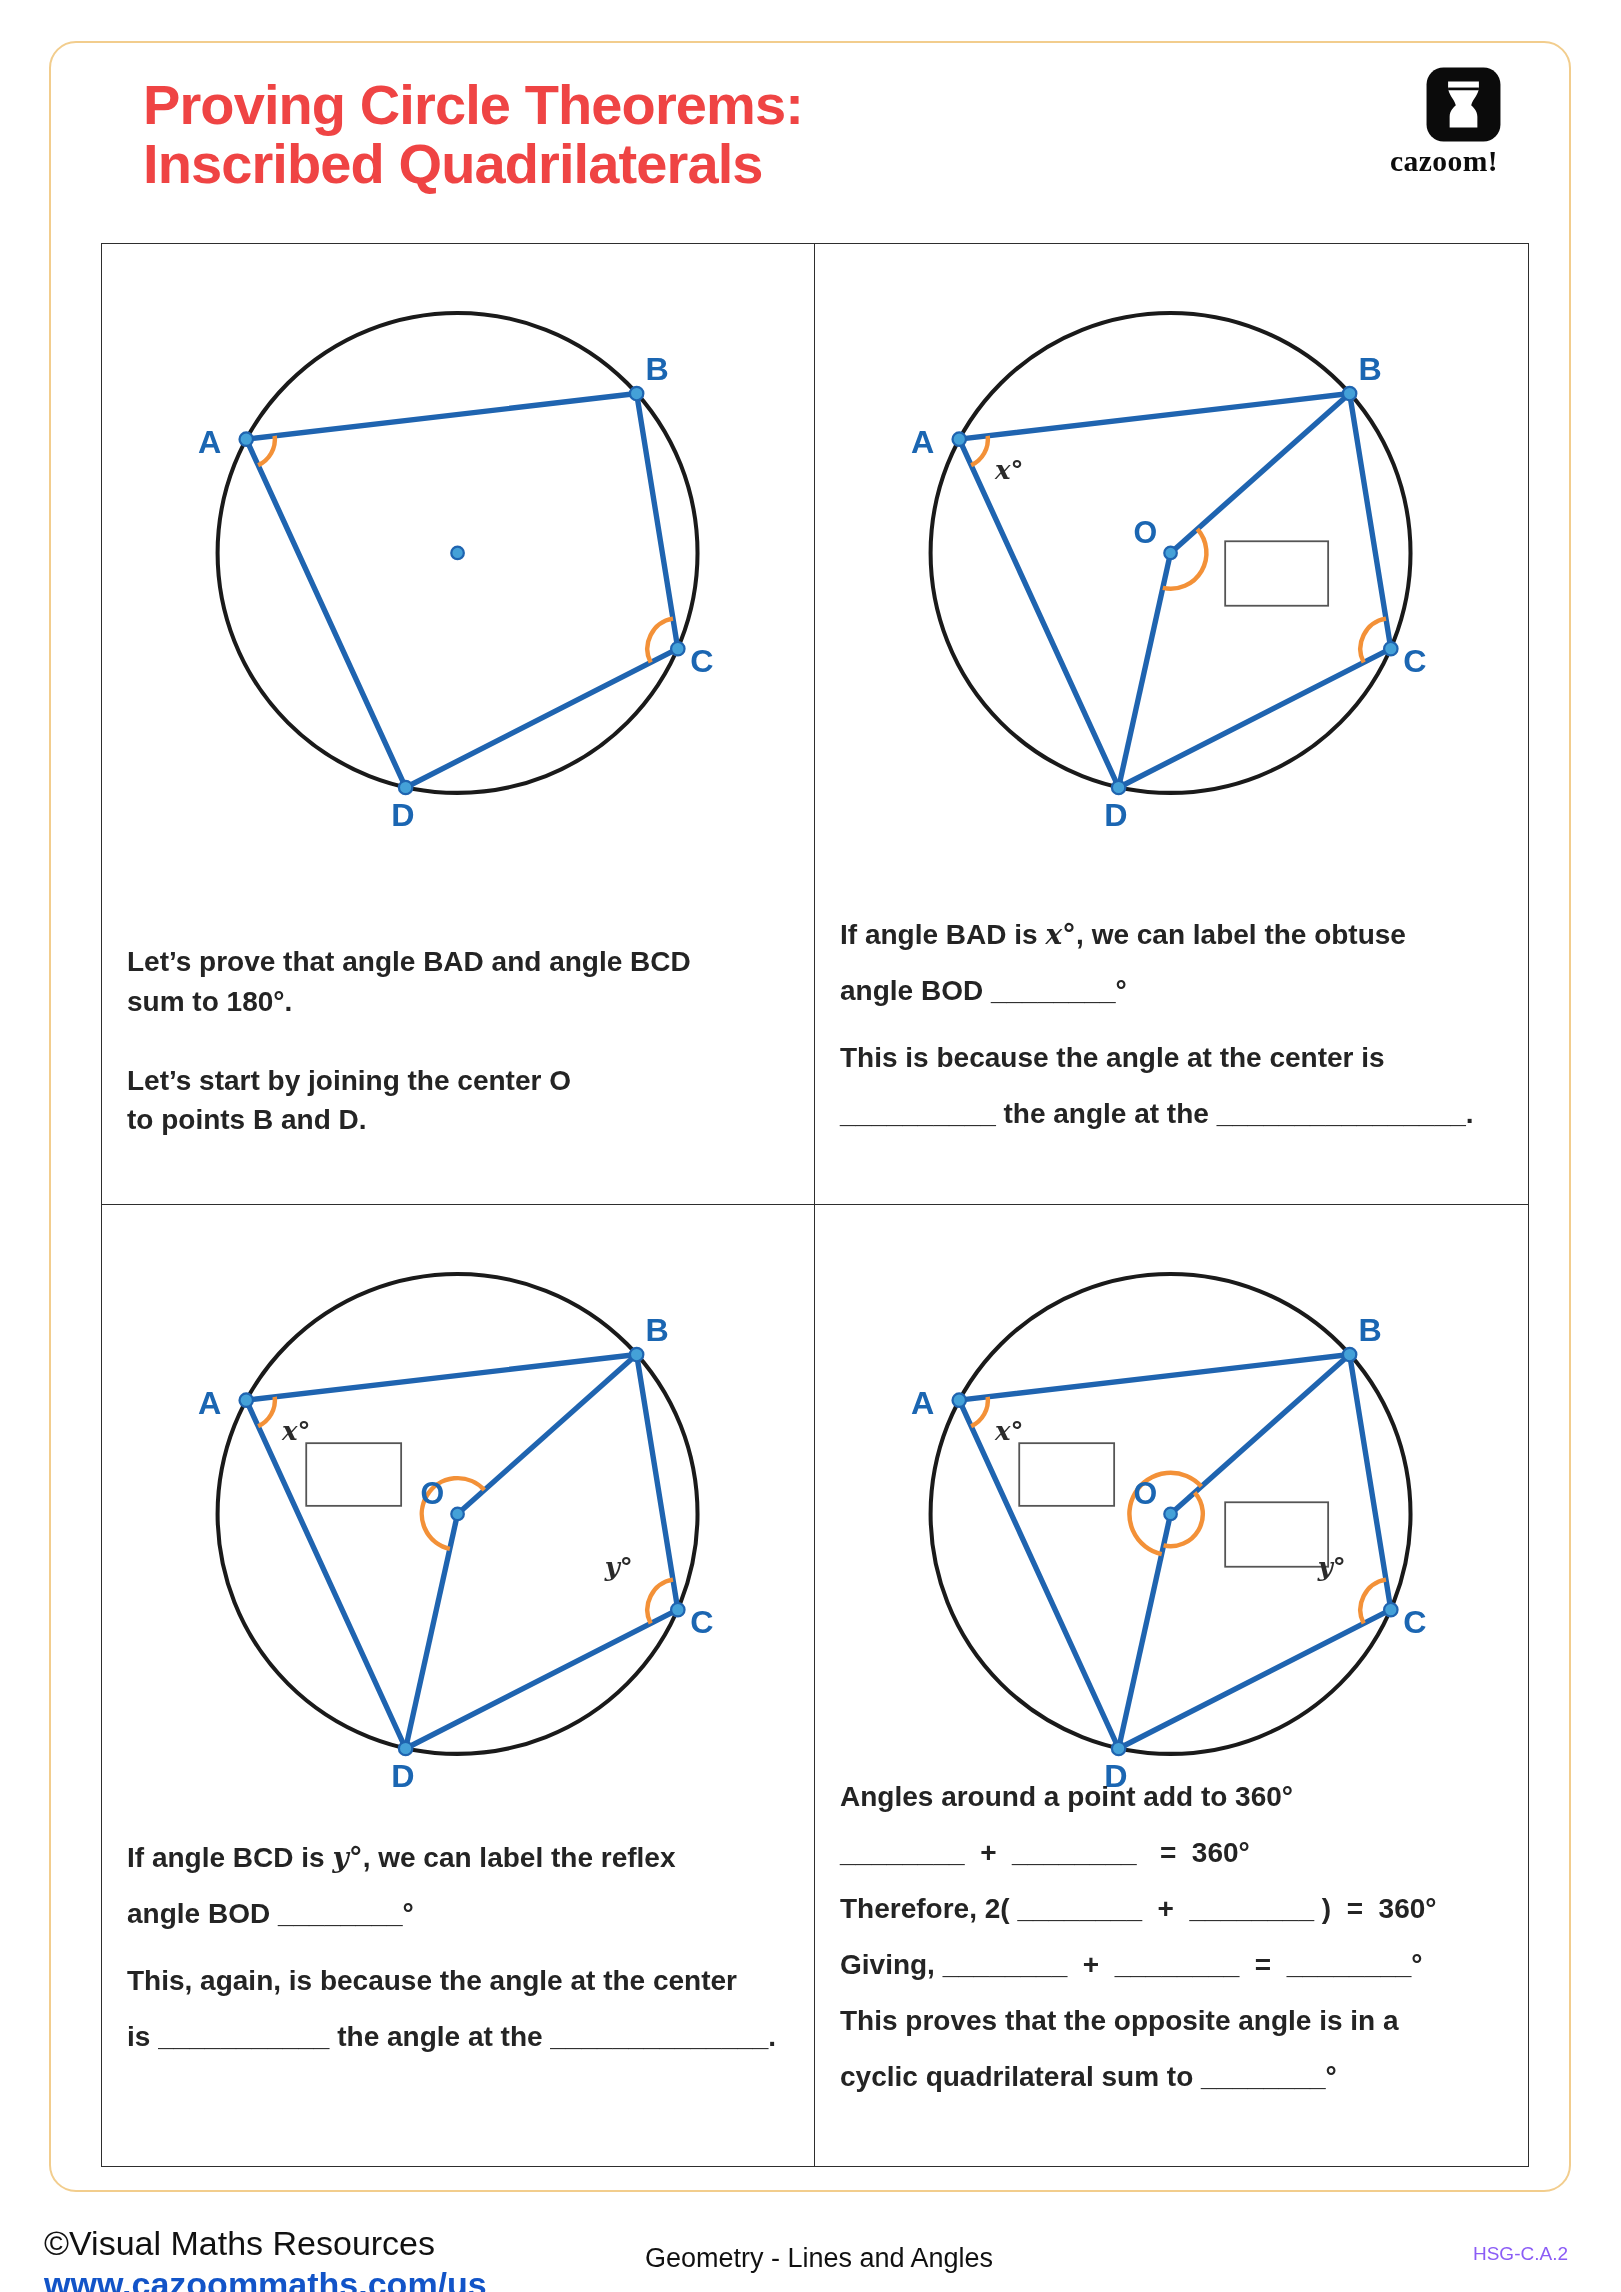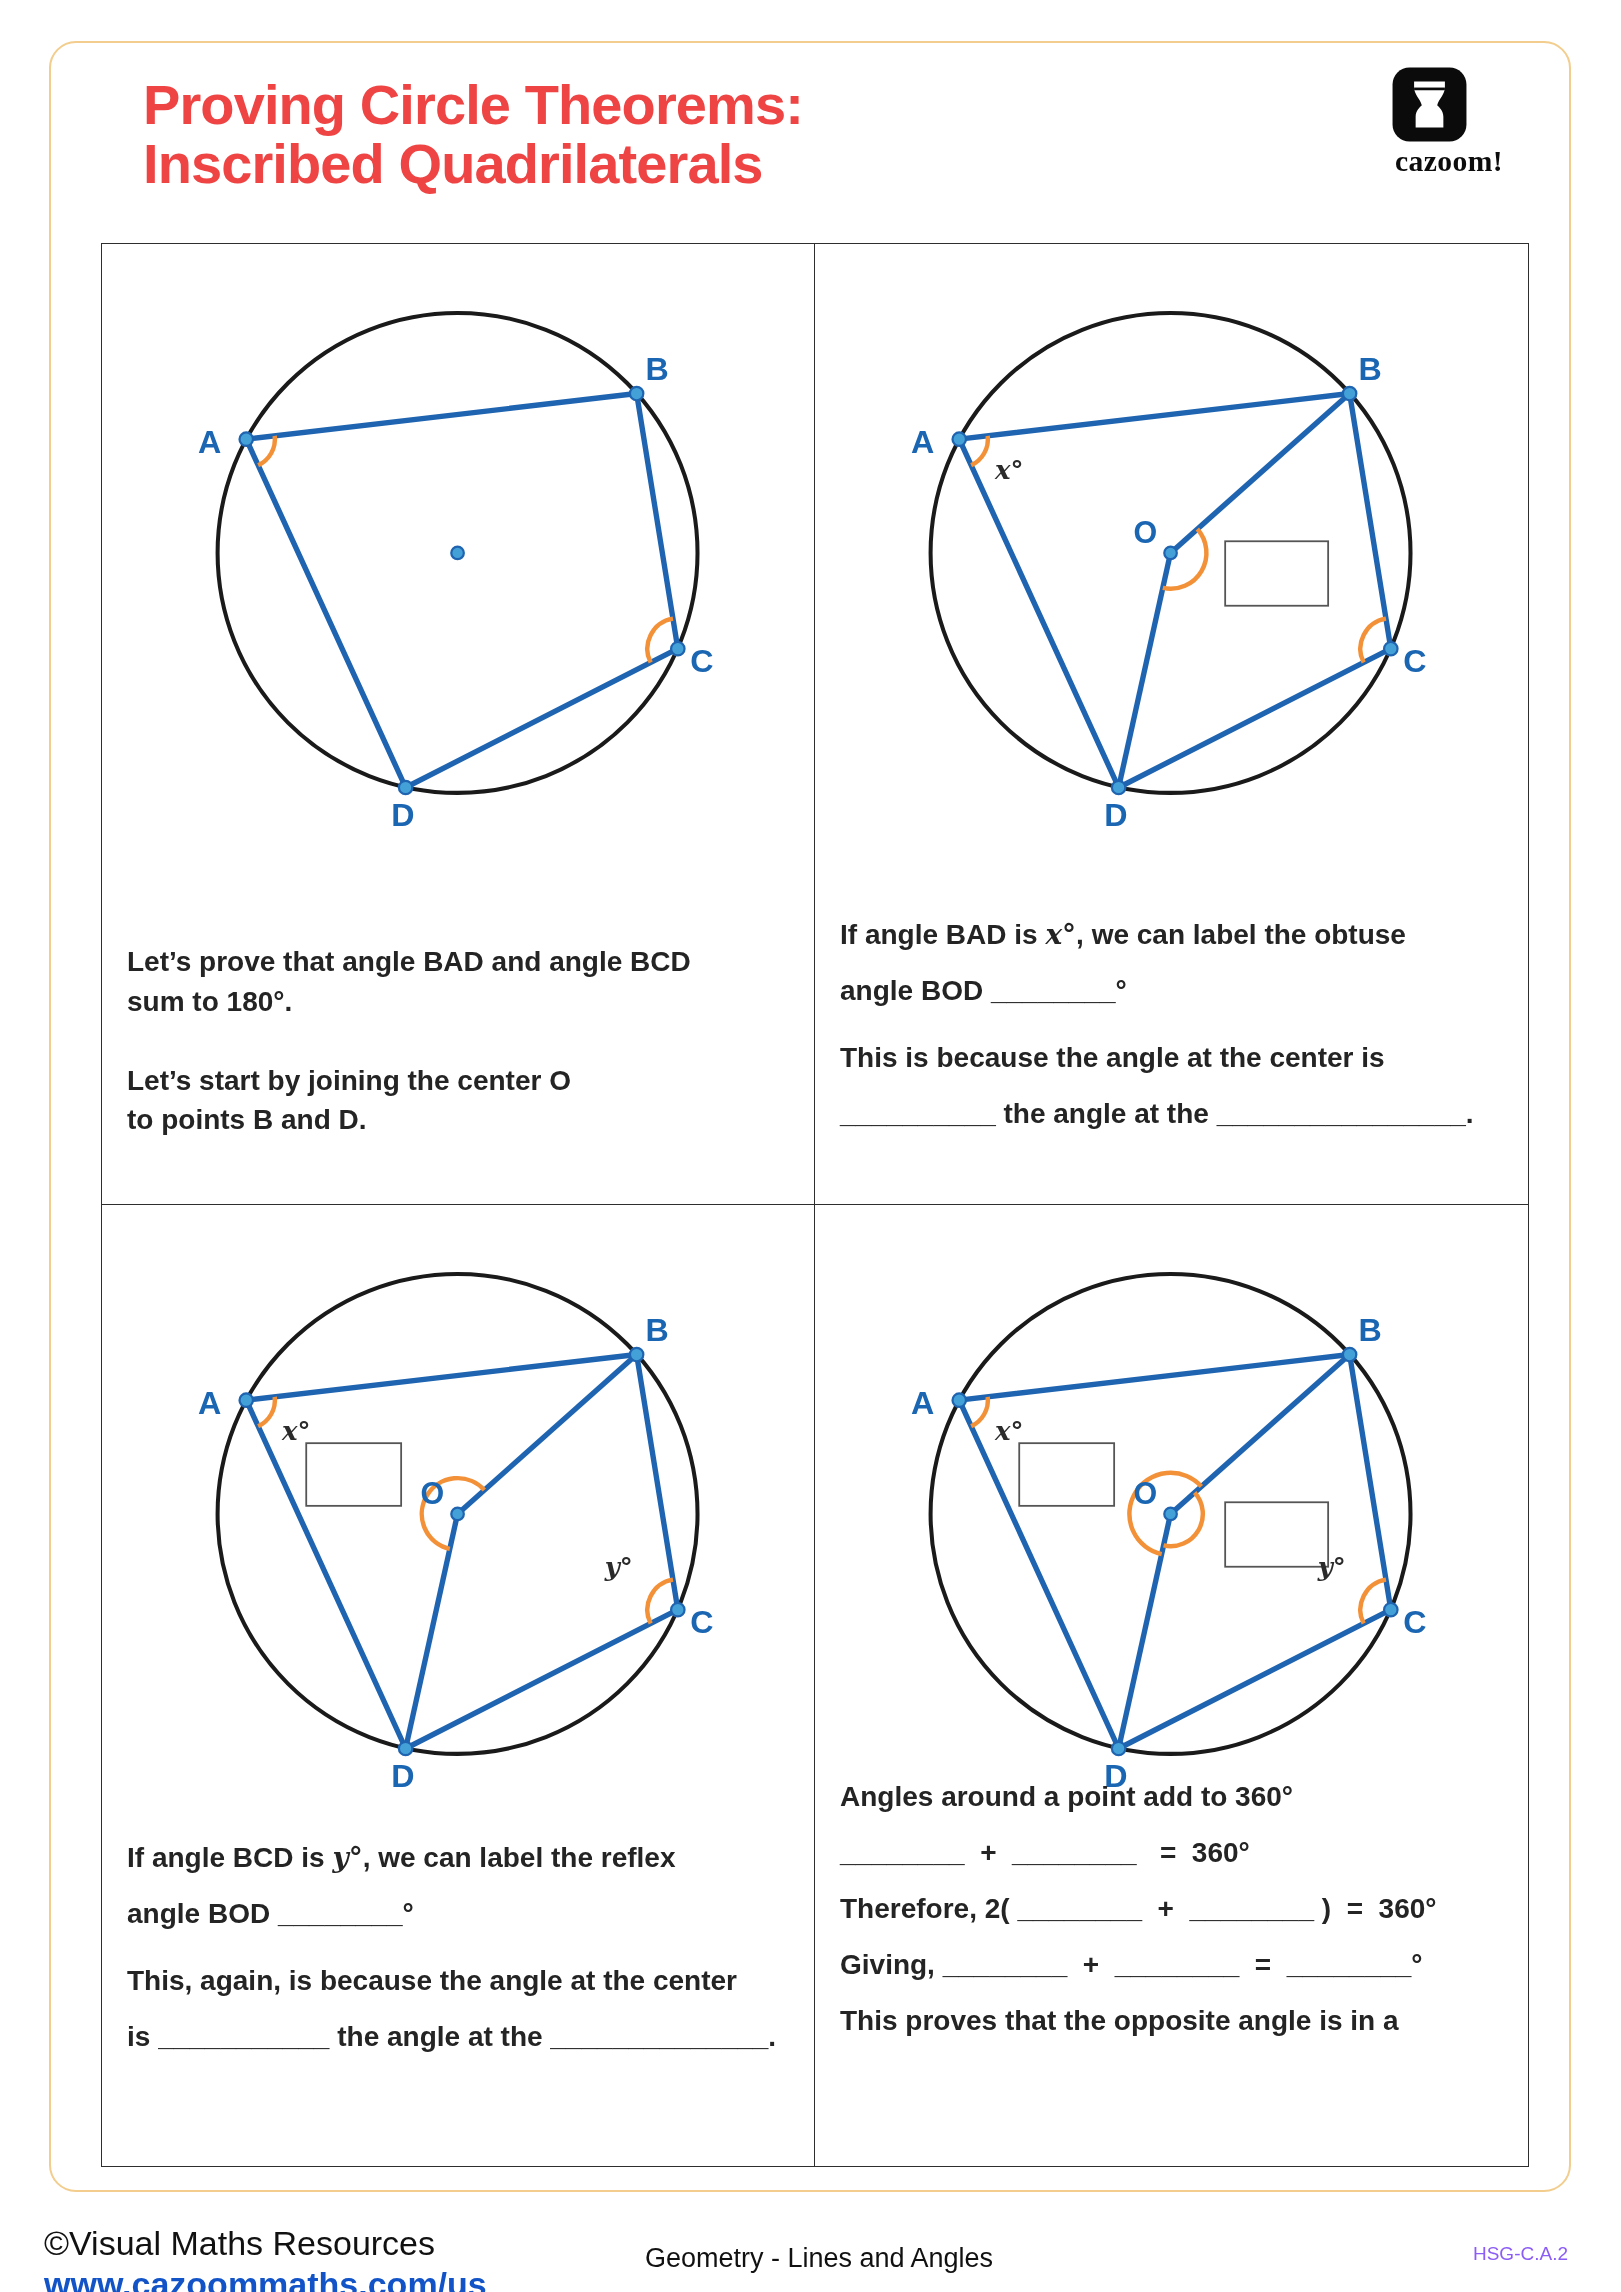--- a/index.html
+++ b/index.html
@@ -10,21 +10,21 @@
   }
   .page-border {
     position:absolute; left:49px; top:41px; width:1522px; height:2151px;
     border:2.7px solid #f2cd8d; border-radius:27px;
   }
   .header-title {
     position:absolute; left:143px; top:75px;
     font-size:56px; font-weight:bold; color:#ef4444;
     line-height:1.06; letter-spacing:-0.9px;
   }
-  .logo { position:absolute; left:1356px; top:66px; width:147px; text-align:right; }
+  .logo { position:absolute; left:1390px; top:66px; width:147px; text-align:left; }
   .logo-box { width:77px; height:77px; margin:0 auto; }
   .logo-text {
     font-size:29.6px; font-weight:bold; color:#0c0c0c; margin-top:1.8px;
     font-family:"Liberation Serif", serif; letter-spacing:0.4px;
   }
   .grid {
     position:absolute; left:101px; top:243px; width:1428px; height:1924px;
     display:grid; grid-template-columns:1fr 1fr; grid-template-rows:1fr 1fr;
     border:1.8px solid #2e2e2e; background:#ffffff;
   }
@@ -158,21 +158,21 @@
         <circle cx="339" cy="607" r="7.5" fill="#44a1d8" stroke="#1f64b0" stroke-width="2.5"></circle>
         <circle cx="397" cy="345" r="7" fill="#44a1d8" stroke="#1f64b0" stroke-width="2.5"></circle>
         <text x="133" y="233" text-anchor="end" fill="#1b66b2" font-size="36" font-weight="bold" font-family="&quot;Liberation Sans&quot;, sans-serif">A</text>
         <text x="607" y="152" text-anchor="start" fill="#1b66b2" font-size="36" font-weight="bold" font-family="&quot;Liberation Sans&quot;, sans-serif">B</text>
         <text x="657" y="478" text-anchor="start" fill="#1b66b2" font-size="36" font-weight="bold" font-family="&quot;Liberation Sans&quot;, sans-serif">C</text>
         <text x="336" y="650" text-anchor="middle" fill="#1b66b2" font-size="36" font-weight="bold" font-family="&quot;Liberation Sans&quot;, sans-serif">D</text>
         <text x="382" y="334" text-anchor="end" fill="#1b66b2" font-size="34" font-weight="bold" font-family="&quot;Liberation Sans&quot;, sans-serif">O</text>
         <text x="201" y="263" text-anchor="start" fill="#2b2b2b" font-size="29" font-weight="bold" font-style="italic" font-family="&quot;DejaVu Serif&quot;, serif">x°</text>
         <text x="577" y="414" text-anchor="middle" fill="#2b2b2b" font-size="29" font-weight="bold" font-style="italic" font-family="&quot;DejaVu Serif&quot;, serif">y°</text>
       </svg>
-    <div class="panel-text pt-4"><p><span>Angles around a point add to 360°</span></p><p><span>________  +  ________   =  360°</span></p><p><span>Therefore, 2( ________  +  ________ )  =  360°</span></p><p><span>Giving, ________  +  ________  =  ________°</span></p><p><span>This proves that the opposite angle is in a</span><br></p></div>
+    <div class="panel-text pt-4"><p><span>Angles around a point add to 360°</span></p><p><span>________  +  ________   =  360°</span></p><p><span>Therefore, 2( ________  +  ________ )  =  360°</span></p><p><span>Giving, ________  +  ________  =  ________°</span></p><p><span>This proves that the opposite angle is in a</span><br><span>cyclic quadrilateral sum to ________°</span></p></div>
   </div>
 </div>
 
 <div class="footer-left">
   <div>©Visual Maths Resources</div>
   <a class="footer-link">www.cazoommaths.com/us</a>
 </div>
 <div class="footer-center">Geometry - Lines and Angles</div>
 <div class="footer-right">HSG-C.A.2</div>
 

